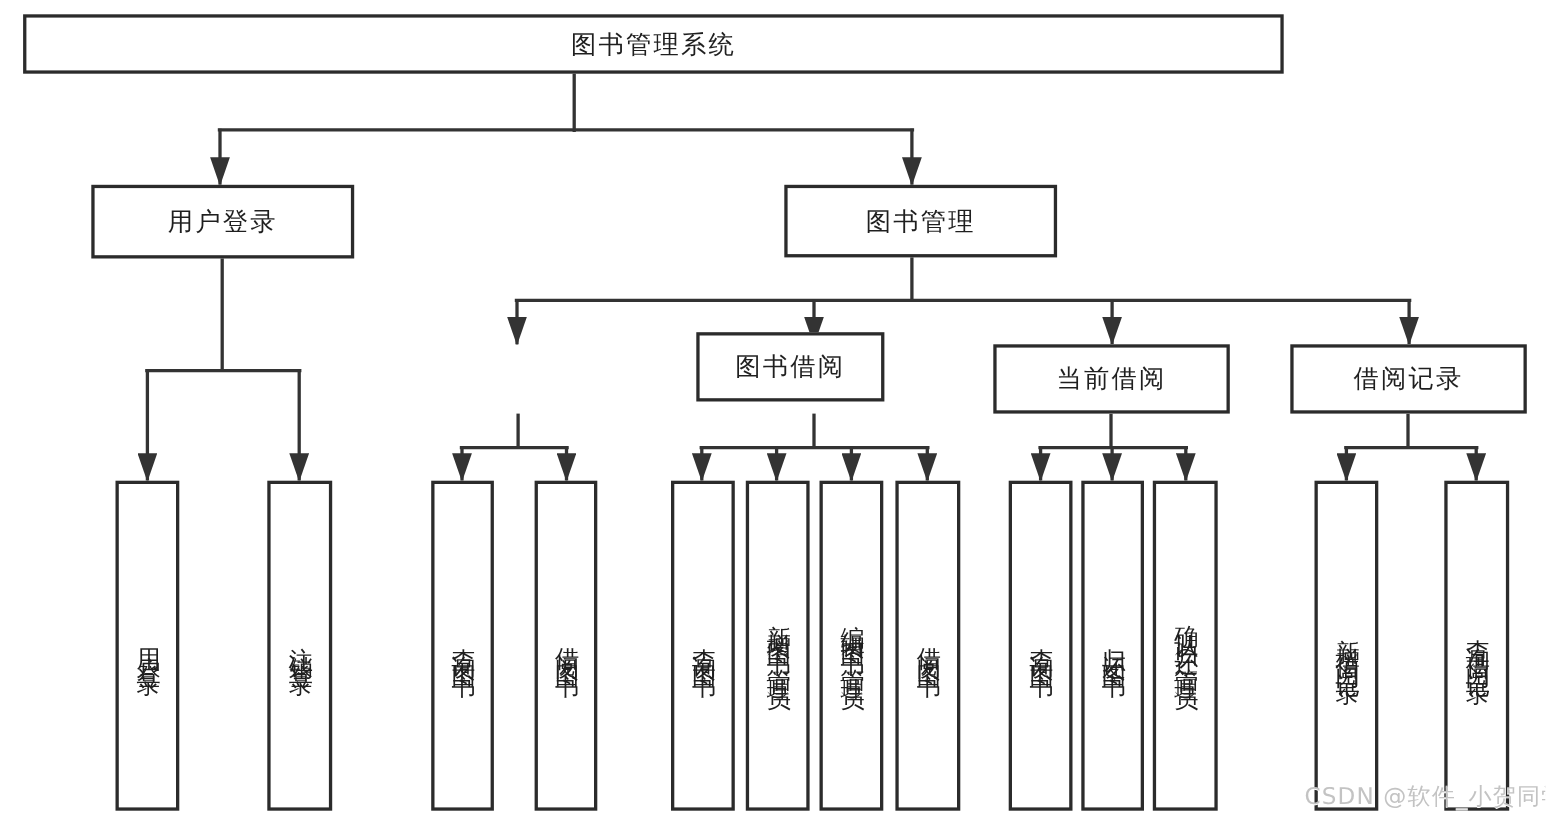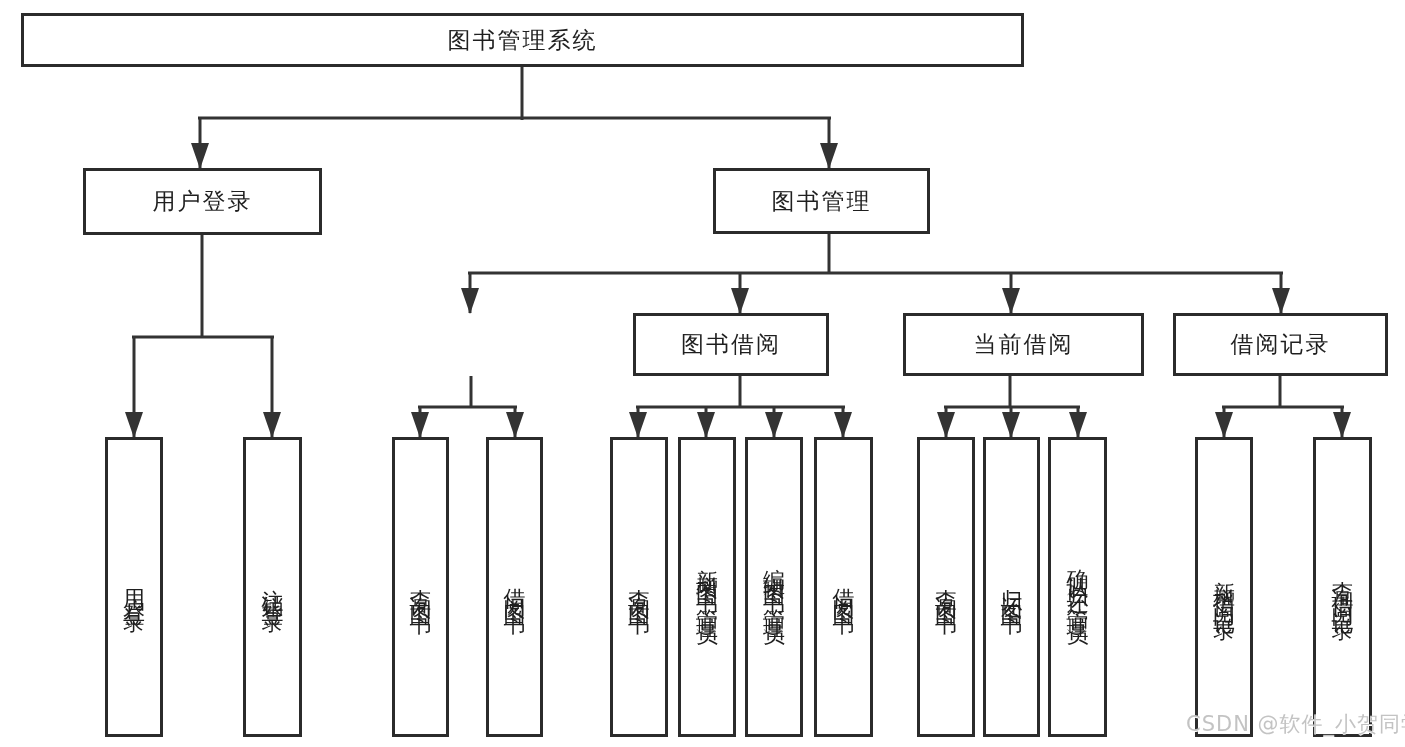--- a/index.html
+++ b/index.html
@@ -110,35 +110,35 @@
       <line x1="1011" y1="406" x2="1011" y2="437" marker-end="url(#arr)"></line>
       <line x1="1078" y1="406" x2="1078" y2="437" marker-end="url(#arr)"></line>
 
       <line x1="1280" y1="376" x2="1280" y2="408"></line>
       <line x1="1222" y1="407" x2="1344" y2="407"></line>
       <line x1="1224" y1="406" x2="1224" y2="437" marker-end="url(#arr)"></line>
       <line x1="1342" y1="406" x2="1342" y2="437" marker-end="url(#arr)"></line>
     </g>
   </svg>
 
-  <div class="node" style="left:21px;top:13px;width:1003px;height:54px">
+  <div class="node" style="left:21px;top:13px;width:1146px;height:54px">
     <span class="lbl">图书管理系统</span>
   </div>
 
   <div class="node" style="left:83px;top:168px;width:239px;height:67px">
     <span class="lbl">用户登录</span>
   </div>
-  <div class="node" style="left:713px;top:168px;width:217px;height:66px">
+  <div class="node" style="left:713px;top:168px;width:248px;height:66px">
     <span class="lbl">图书管理</span>
   </div>
 
-  <div class="node" style="left:633px;top:313px;width:196px;height:63px">
+  <div class="node" style="left:633px;top:302px;width:171px;height:63px">
     <span class="lbl">图书借阅</span>
   </div>
-  <div class="node" style="left:903px;top:313px;width:241px;height:63px">
+  <div class="node" style="left:903px;top:313px;width:215px;height:63px">
     <span class="lbl">当前借阅</span>
   </div>
   <div class="node" style="left:1173px;top:313px;width:215px;height:63px">
     <span class="lbl">借阅记录</span>
   </div>
 
   <div class="leaf" style="left:105px;width:58px">
     <span class="vlbl">用户登录</span>
   </div>
   <div class="leaf" style="left:243px;width:59px">

